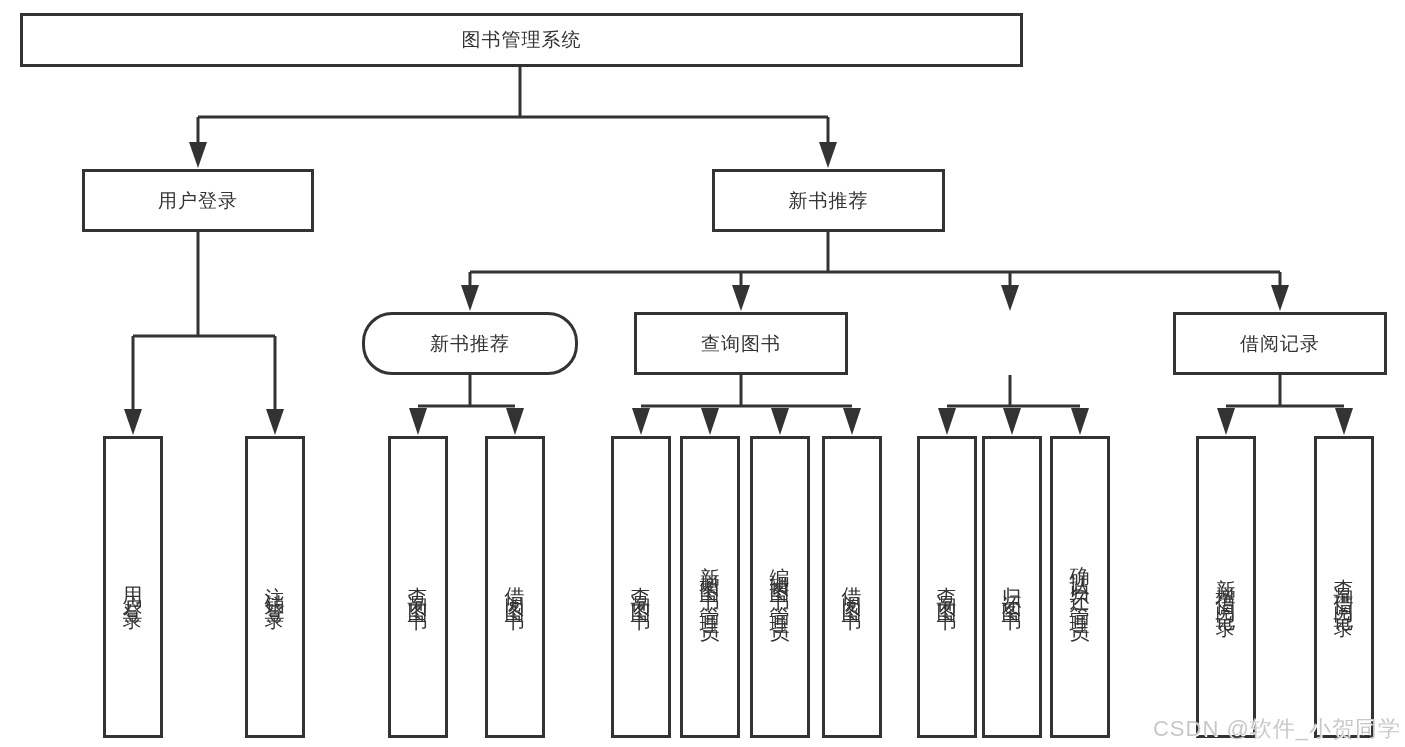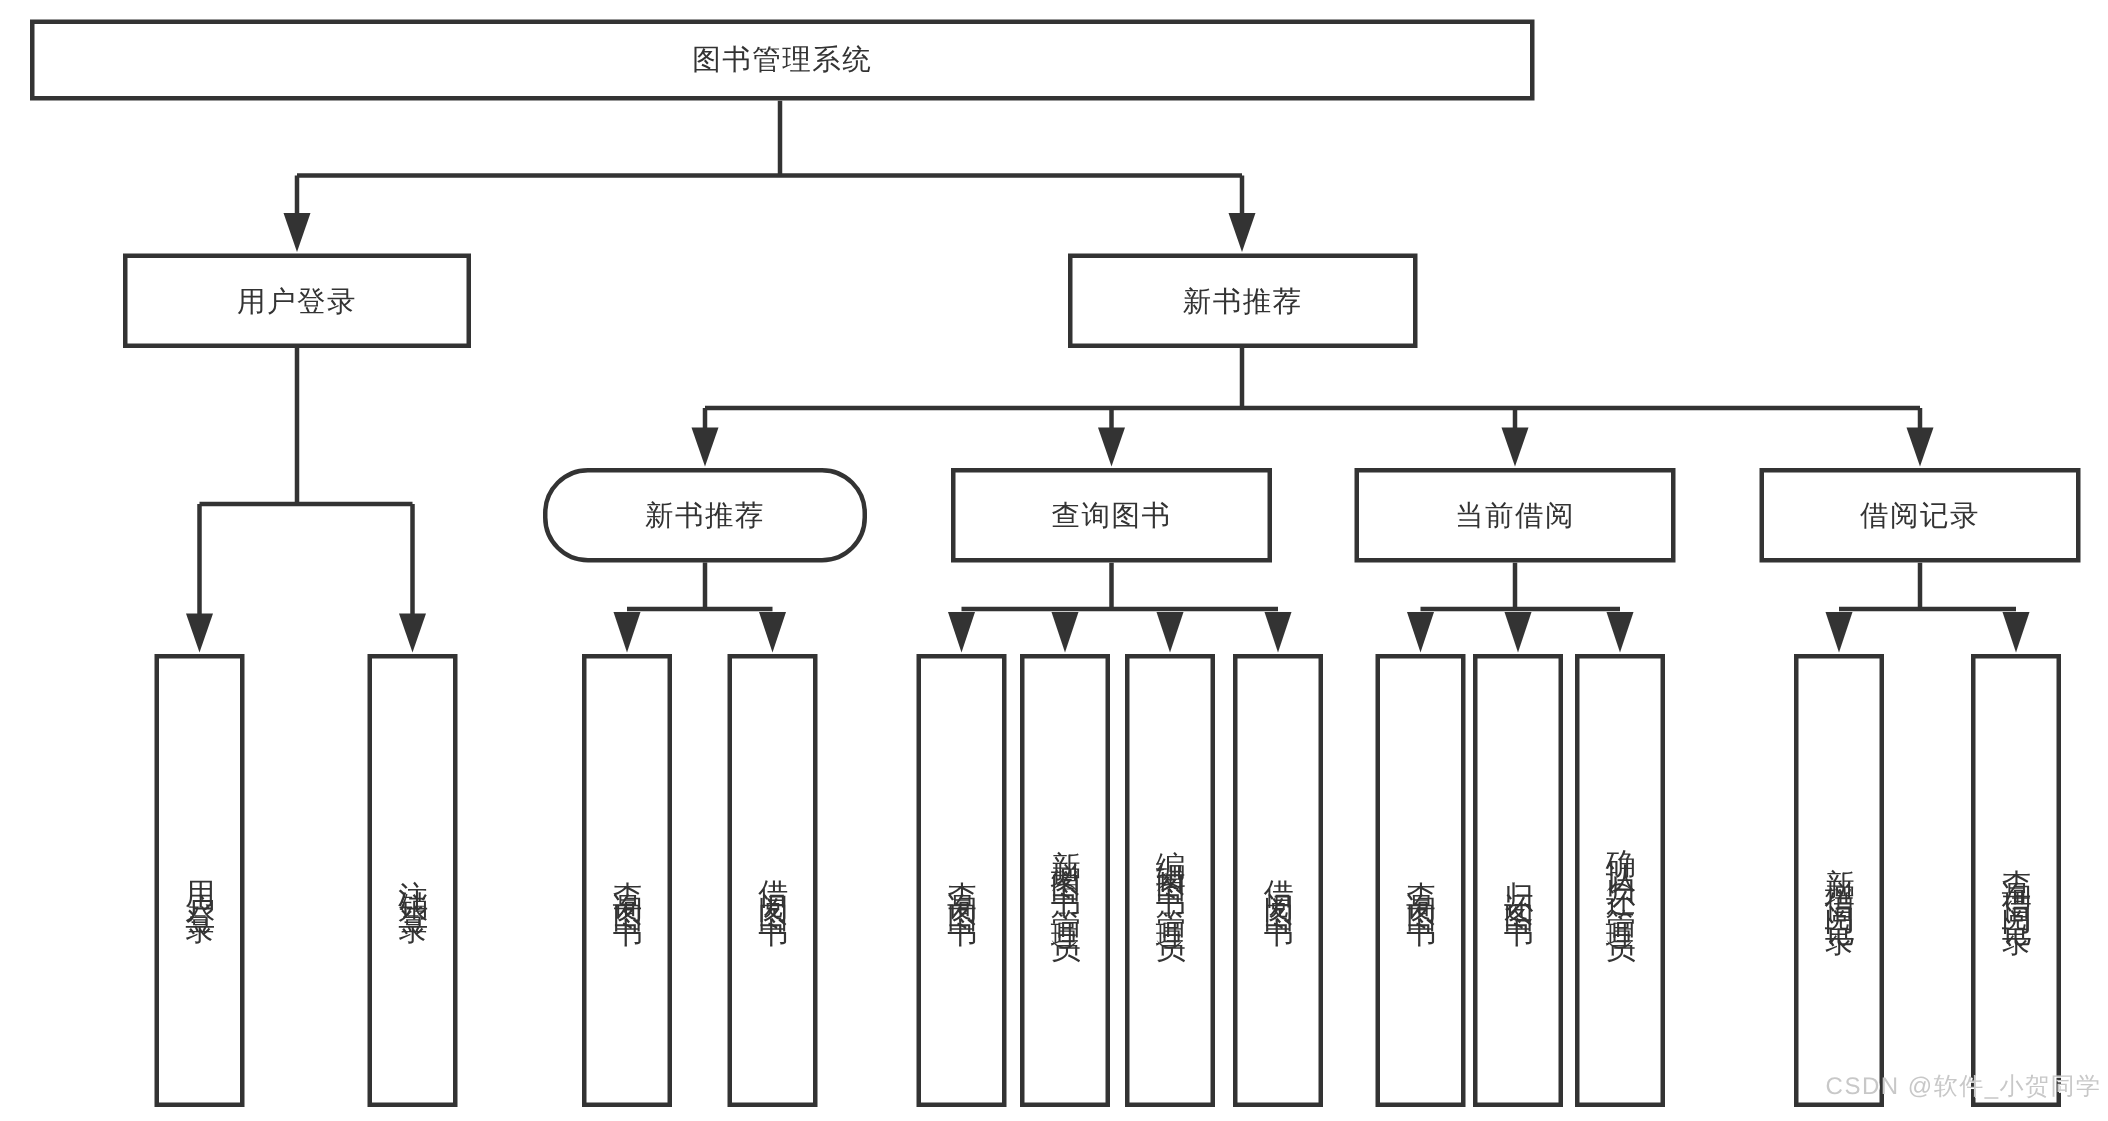--- a/index.html
+++ b/index.html
@@ -52,21 +52,21 @@
     font-size: 20px;
     letter-spacing: 8px;
     line-height: 1;
     white-space: nowrap;
   }
   .watermark {
     position: absolute;
     z-index: 2;
     right: 4px;
     top: 714px;
-    font-size: 16px;
+    font-size: 22px;
     letter-spacing: 1px;
     color: var(--watermark, #c8c8c8);
     text-shadow: 1px 1px 0 #ffffff;
     white-space: nowrap;
   }
 </style>
 </head>
 <body>
 
 <div class="canvas">
@@ -136,21 +136,20 @@
     </g>
   </svg>
 
   <div class="box box-h" style="left:20px; top:13px; width:1003px; height:54px;">图书管理系统</div>
 
   <div class="box box-h" style="left:82px; top:169px; width:232px; height:63px;">用户登录</div>
   <div class="box box-h" style="left:712px; top:169px; width:233px; height:63px;">新书推荐</div>
 
   <div class="box box-h" style="left:362px; top:312px; width:216px; height:63px;border-radius:30px;">新书推荐</div>
   <div class="box box-h" style="left:634px; top:312px; width:214px; height:63px;">查询图书</div>
-  <div class="box box-h" style="left:903px; top:312px; width:214px; height:63px;">当前借阅</div>
   <div class="box box-h" style="left:1173px; top:312px; width:214px; height:63px;">借阅记录</div>
 
   <div class="box box-v" style="left:103px; top:436px; width:60px; height:302px;">用户登录</div>
   <div class="box box-v" style="left:245px; top:436px; width:60px; height:302px;">注销登录</div>
 
   <div class="box box-v" style="left:388px; top:436px; width:60px; height:302px;">查询图书</div>
   <div class="box box-v" style="left:485px; top:436px; width:60px; height:302px;">借阅图书</div>
 
   <div class="box box-v" style="left:611px; top:436px; width:60px; height:302px;">查询图书</div>
   <div class="box box-v" style="left:680px; top:436px; width:60px; height:302px;">新增图书（管理员）</div>

